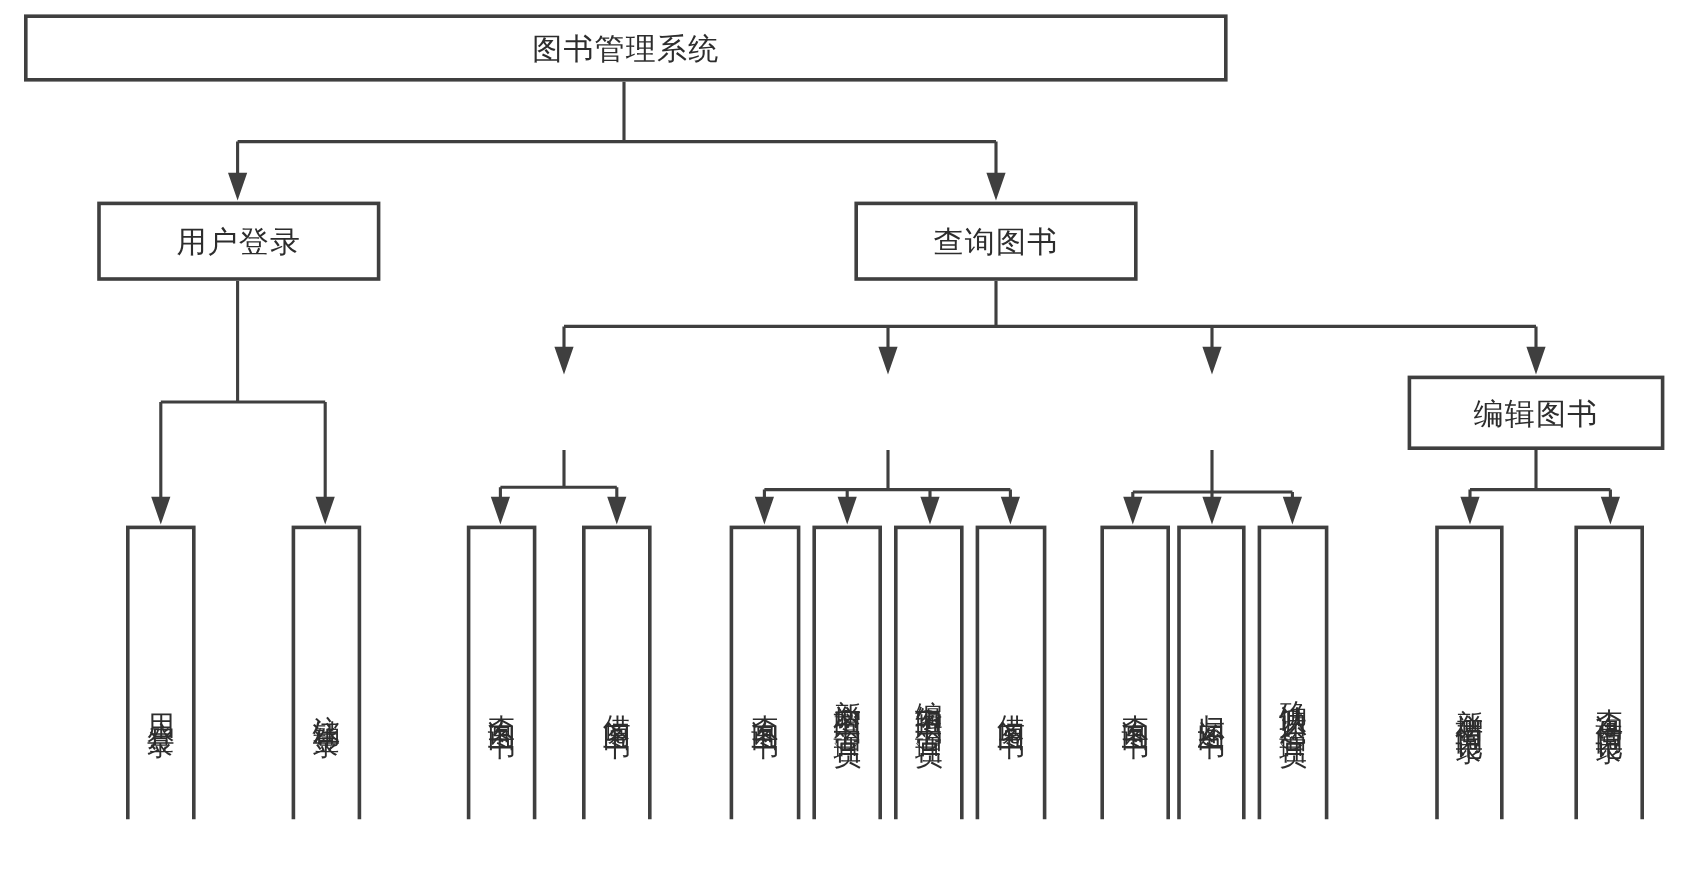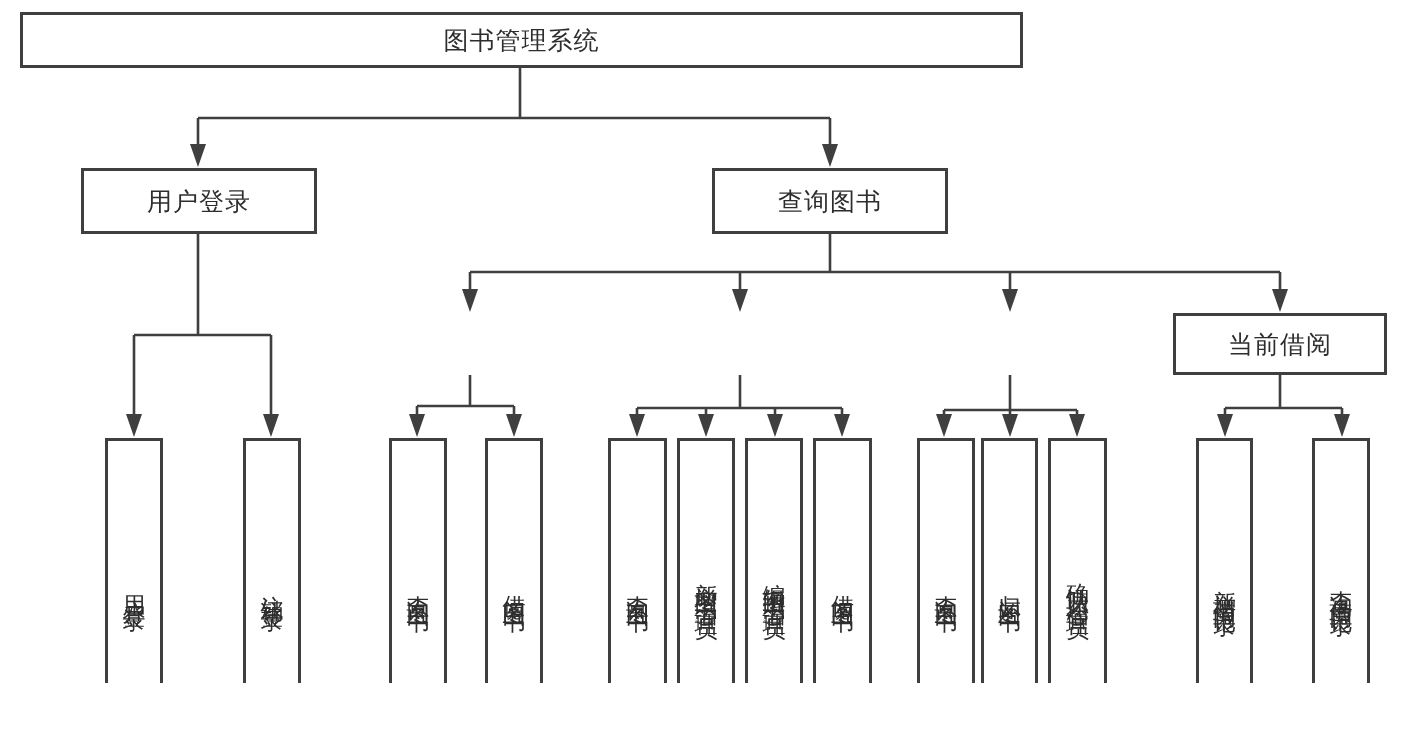--- a/index.html
+++ b/index.html
@@ -52,21 +52,21 @@
          M936 414L952 414L944 437Z M1002 414L1018 414L1010 437Z
          M1069 414L1085 414L1077 437Z
          M1217 414L1233 414L1225 437Z M1334 414L1350 414L1342 437Z" fill="var(--line)" stroke="none"></path>
   </svg>
 
   <div class="node" style="left:20px;top:12px;width:1003px;height:56px">图书管理系统</div>
 
   <div class="node" style="left:81px;top:168px;width:236px;height:66px">用户登录</div>
   <div class="node" style="left:712px;top:168px;width:236px;height:66px">查询图书</div>
 
-  <div class="node" style="left:1173px;top:313px;width:214px;height:62px">当前借阅</div>
+  <div class="node" style="left:1173px;top:313px;width:214px;height:62px">编辑图书</div>
 
   <div class="node leaf" style="left:105px;top:438px;width:58px;height:298px">用户登录</div>
   <div class="node leaf" style="left:243px;top:438px;width:58px;height:298px">注销登录</div>
 
   <div class="node leaf" style="left:389px;top:438px;width:58px;height:298px">查询图书</div>
   <div class="node leaf" style="left:485px;top:438px;width:58px;height:298px">借阅图书</div>
 
   <div class="node leaf" style="left:608px;top:438px;width:59px;height:298px">查询图书</div>
   <div class="node leaf" style="left:677px;top:438px;width:58px;height:298px">新增图书（管理员）</div>
   <div class="node leaf" style="left:745px;top:438px;width:58px;height:298px">编辑图书（管理员）</div>

